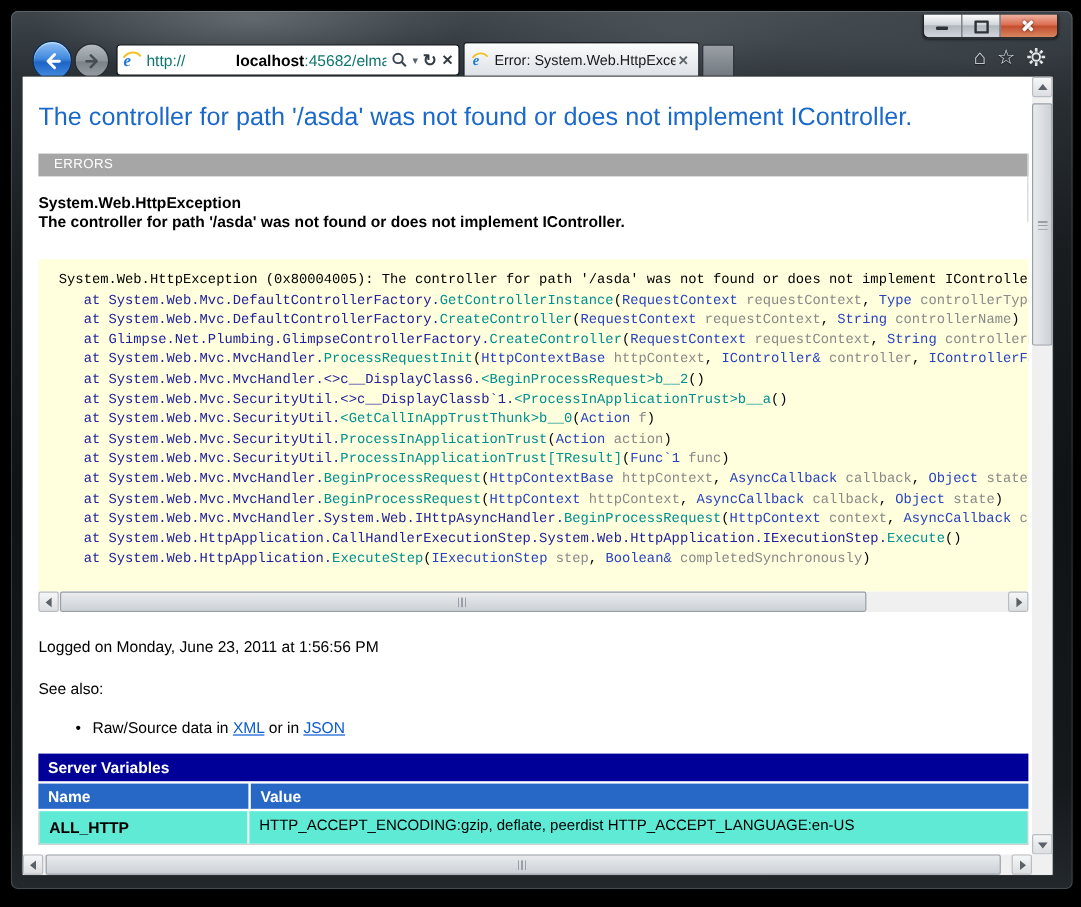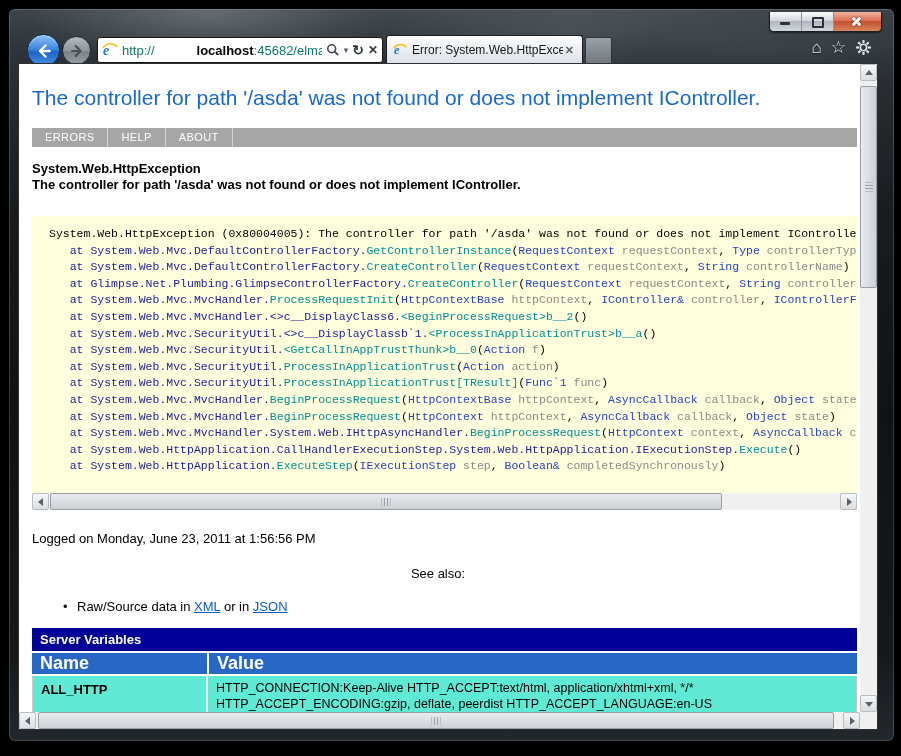--- a/index.html
+++ b/index.html
@@ -61,47 +61,47 @@
   .chrome-icons{position:absolute;right:22px;top:30px;display:flex;align-items:center;gap:9px;}
   .chrome-icons .ci{font-size:17px;line-height:17px;color:#e3e7ea;text-shadow:0 1px 1px rgba(0,0,0,.7);cursor:pointer;}
 
   
   .viewport{position:absolute;left:10px;top:55px;width:858px;height:665px;background:#fff;
     border:0;box-shadow:0 0 0 1px #2c3033;}
   .page{position:absolute;left:0;top:0;width:841px;height:648px;overflow:hidden;background:#fff;}
 
   h1.err{margin:21px 16px 0 13px;font-size:21px;line-height:26px;font-weight:400;color:var(--c-heading,#1a68c9);}
 
-  .menu{margin:17px 3px 0 13px;height:19px;background:#a6a6a6;display:flex;}
+  .menu{margin:17px 3px 0 13px;height:19px;background:#a6a6a6;display:flex;flex-direction:column;}
   .menu-item{padding:0 13px;font-size:11px;line-height:19px;color:#fff;letter-spacing:.4px;
     border-right:1px solid #d4d4d4;cursor:pointer;}
 
   .exc{margin:14px 16px 0 13px;font-size:13px;line-height:16px;font-weight:700;color:#000;}
 
   .stack-box{margin:23px 3px 0 13px;}
   pre.stack{margin:0;height:261px;padding:10px 0 6px 17px;overflow:hidden;background:var(--c-stack-bg,#ffffdd);
     font-family:"Liberation Mono","DejaVu Sans Mono",monospace;font-size:11.5px;line-height:16.6px;white-space:pre;}
   .st-p{color:#000;}
   .st-f{color:var(--c-st-frame,#22229a);}
   .st-m{color:var(--c-st-method,#009090);}
   .st-t{color:var(--c-st-type,#2a44be);}
   .st-n{color:var(--c-st-name,#8a8a8a);}
 
   .logged{margin:21px 16px 0 13px;font-size:13px;line-height:16px;color:#000;}
-  .see-also{margin:19px 16px 0 13px;font-size:13px;line-height:16px;color:#000;text-align:center;}
+  .see-also{margin:19px 16px 0 13px;font-size:13px;line-height:16px;color:#000;}
   .bullet-line{margin:17px 16px 0 44px;font-size:13px;line-height:16px;color:#000;display:flex;}
   .bullet{width:14px;color:#000;}
   a.lnk{color:var(--c-link,#0b5bd3);text-decoration:underline;cursor:pointer;}
 
   
   .sv{margin:13px 3px 0 13px;}
   .sv-caption{height:23px;line-height:23px;background:var(--c-table-navy,#000099);color:#fff;
     font-size:13px;font-weight:700;padding-left:8px;}
   .sv-head{display:flex;margin-top:2px;}
-  .sv-th{height:21px;line-height:21px;background:var(--c-table-blue,#2767c6);color:#fff;font-size:18px;font-weight:700;padding-left:8px;box-sizing:border-box;}
+  .sv-th{height:21px;line-height:21px;background:var(--c-table-blue,#2767c6);color:#fff;font-size:13px;font-weight:700;padding-left:8px;box-sizing:border-box;}
   .sv-th.name{width:175px;margin-right:2px;}
   .sv-th.value{flex:1;}
   .sv-row{display:flex;margin-top:2px;border:1px solid #c9c9c9;border-top:none;}
   .sv-td{background:#5eead4;box-sizing:border-box;}
   .sv-td.name{width:175px;padding:6px 8px;font-size:13px;font-weight:700;border-right:2px solid #efefef;}
   .sv-td.value{flex:1;padding:5px 8px;font-size:12.5px;line-height:15.5px;}
 
   
   .sb-track{background:#f0f0f0;position:absolute;}
   .sb-btn{position:absolute;background:linear-gradient(180deg,#f5f6f7,#dcdee1);border:1px solid #b9bdc2;
@@ -240,21 +240,20 @@
 
       <div class="sv">
         <div class="sv-caption">Server Variables</div>
         <div class="sv-head">
           <div class="sv-th name">Name</div>
           <div class="sv-th value">Value</div>
         </div>
         <div class="sv-row">
           <div class="sv-td name">ALL_HTTP</div>
           <div class="sv-td value">
-            <div>HTTP_CONNECTION:Keep-Alive HTTP_ACCEPT:text/html, application/xhtml+xml, */*</div>
             <div>HTTP_ACCEPT_ENCODING:gzip, deflate, peerdist HTTP_ACCEPT_LANGUAGE:en-US</div>
 
           </div>
         </div>
       </div>
     </div>
 
     <div class="sb-track vscroll">
       <div class="sb-btn" style="left:0;top:0;width:17px;height:17px;">
           <span class="tri up"></span>

